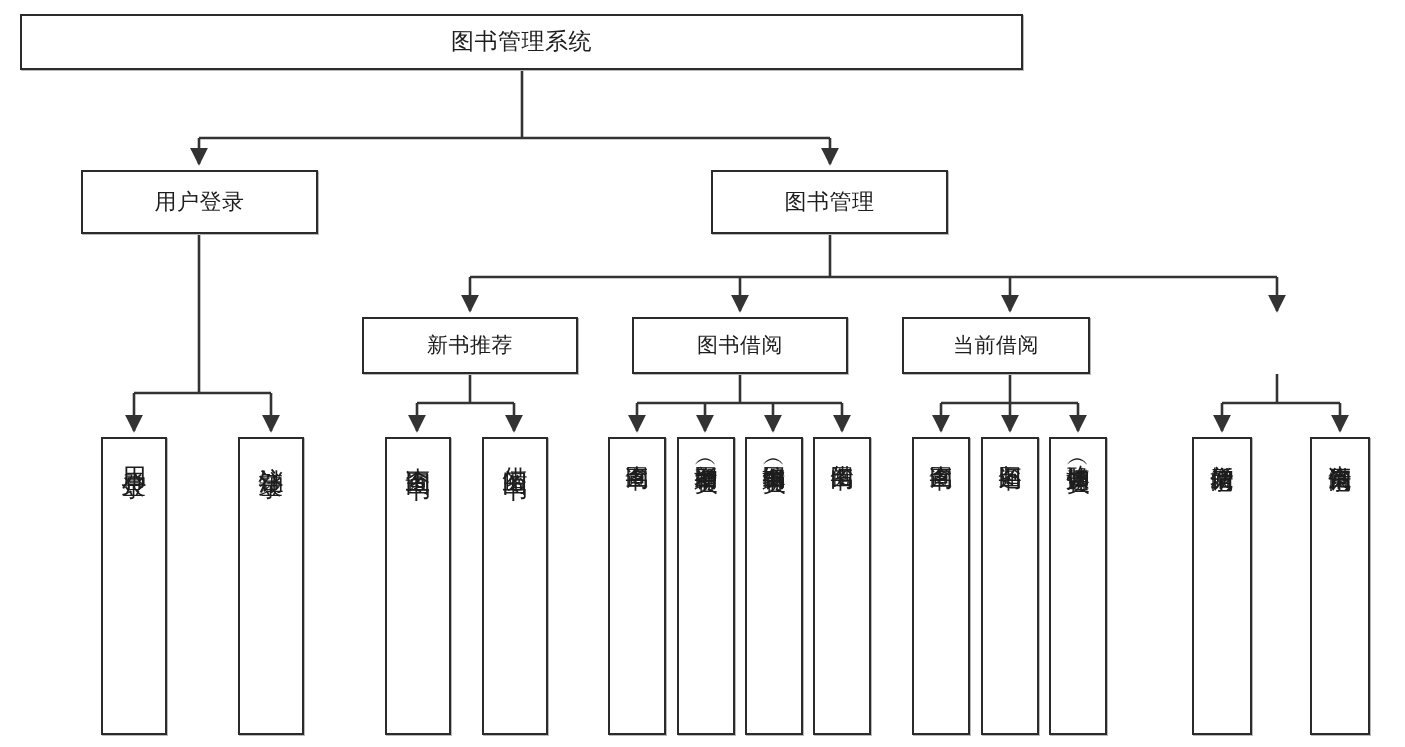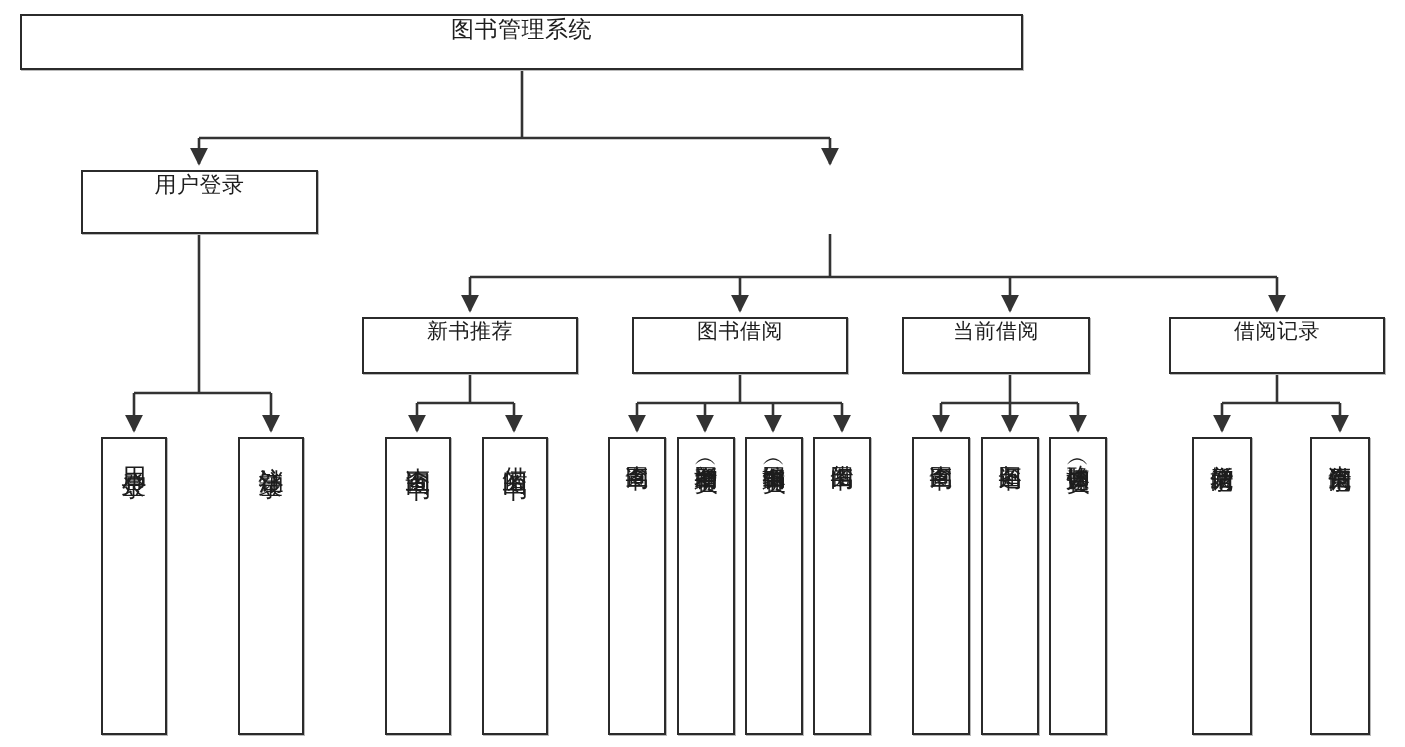--- a/index.html
+++ b/index.html
@@ -26,20 +26,21 @@
     height: 747px;
     pointer-events: none;
   }
   .node {
     position: absolute;
     box-sizing: border-box;
     background: #ffffff;
     border: 2px solid #2b2b2b;
     box-shadow: 1px 1px 0 0 #b9b9b9;
     display: flex;
+    align-items: center;
     justify-content: center;
     color: #1d1d1d;
     z-index: 2;
   }
   .node .label {
     display: block;
     text-align: center;
     line-height: 1.18;
     letter-spacing: 0.5px;
   }
@@ -137,36 +138,36 @@
   </svg>
 
   <div class="node node-root" style="left:20px; top:14px; width:1003px; height:56px;">
     <span class="label">图书管理系统</span>
   </div>
 
   <div class="node node-branch" style="left:81px; top:170px; width:237px; height:64px;">
     <span class="label">用户登录</span>
   </div>
 
+  <div class="node node-branch" style="left:711px; top:170px; width:237px; height:64px;">
+    <span class="label">图书管理</span>
+  </div>
 
   <div class="node node-group" style="left:362px; top:317px; width:216px; height:57px;">
     <span class="label">新书推荐</span>
   </div>
 
   <div class="node node-group" style="left:632px; top:317px; width:216px; height:57px;">
     <span class="label">图书借阅</span>
   </div>
 
   <div class="node node-group" style="left:902px; top:317px; width:188px; height:57px;">
     <span class="label">当前借阅</span>
   </div>
 
-  <div class="node node-group" style="left:1169px; top:317px; width:216px; height:57px;">
-    <span class="label">借阅记录</span>
-  </div>
 
   <div class="node node-leaf" style="left:101px; top:437px; width:66px; height:298px;">
     <span class="label">用户登录</span>
   </div>
 
   <div class="node node-leaf" style="left:238px; top:437px; width:66px; height:298px;">
     <span class="label">注销登录</span>
   </div>
 
   <div class="node node-leaf" style="left:385px; top:437px; width:66px; height:298px;">

